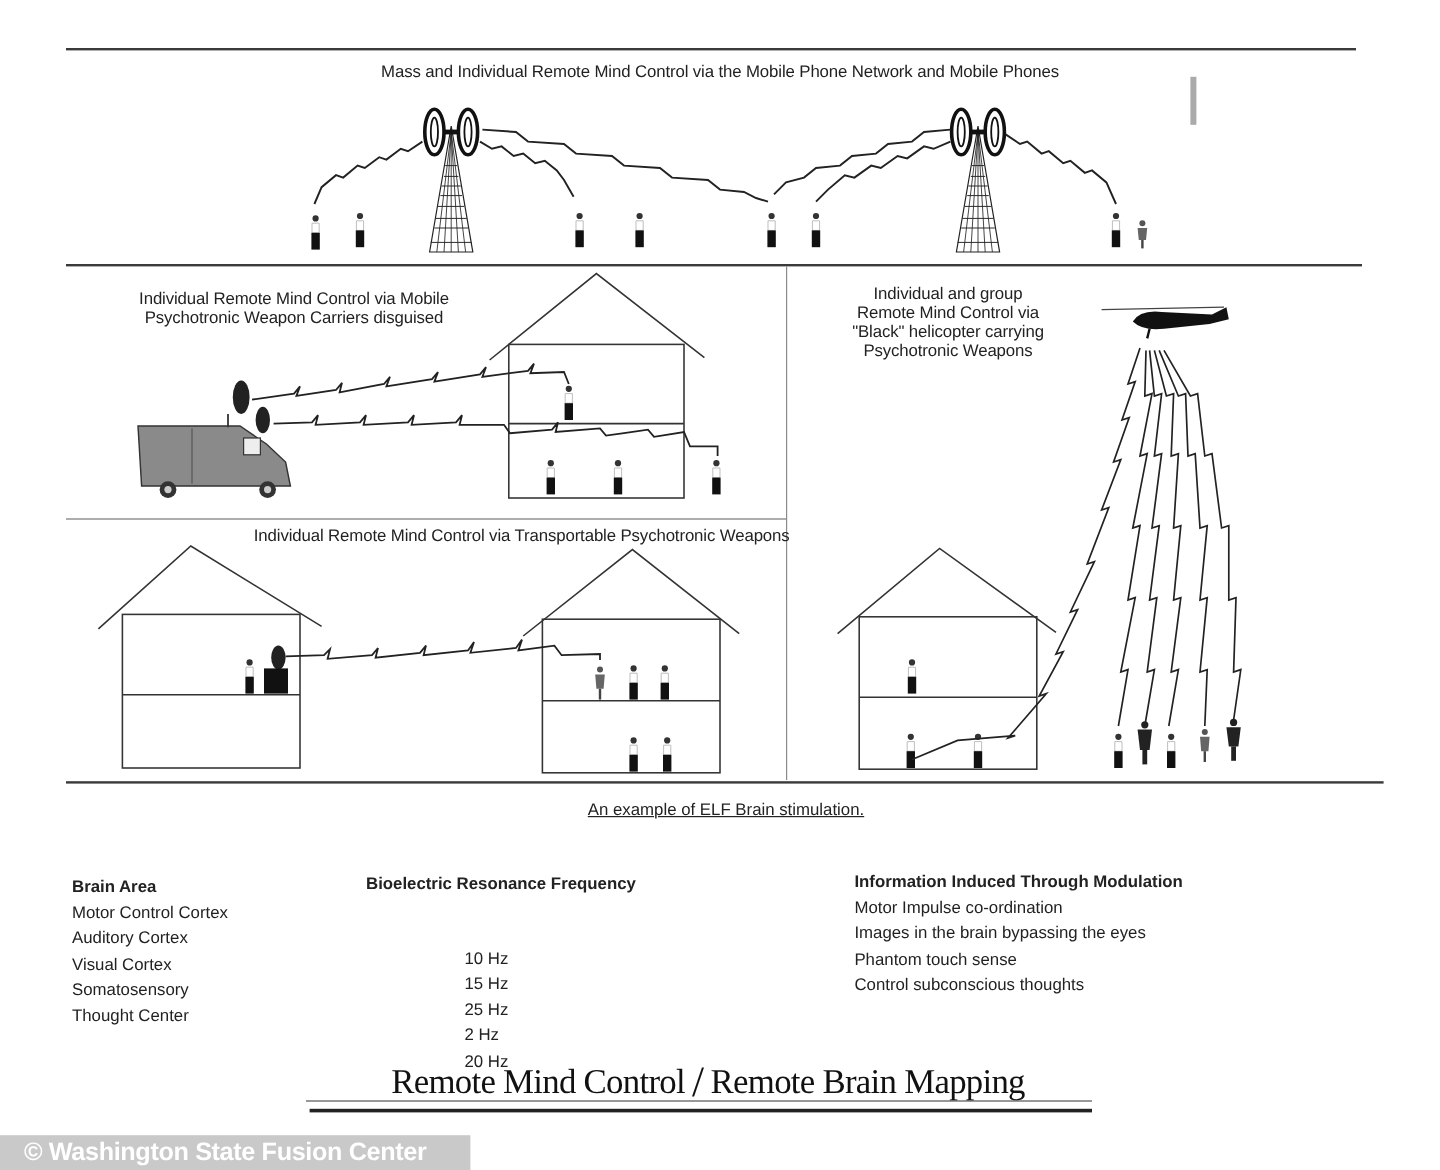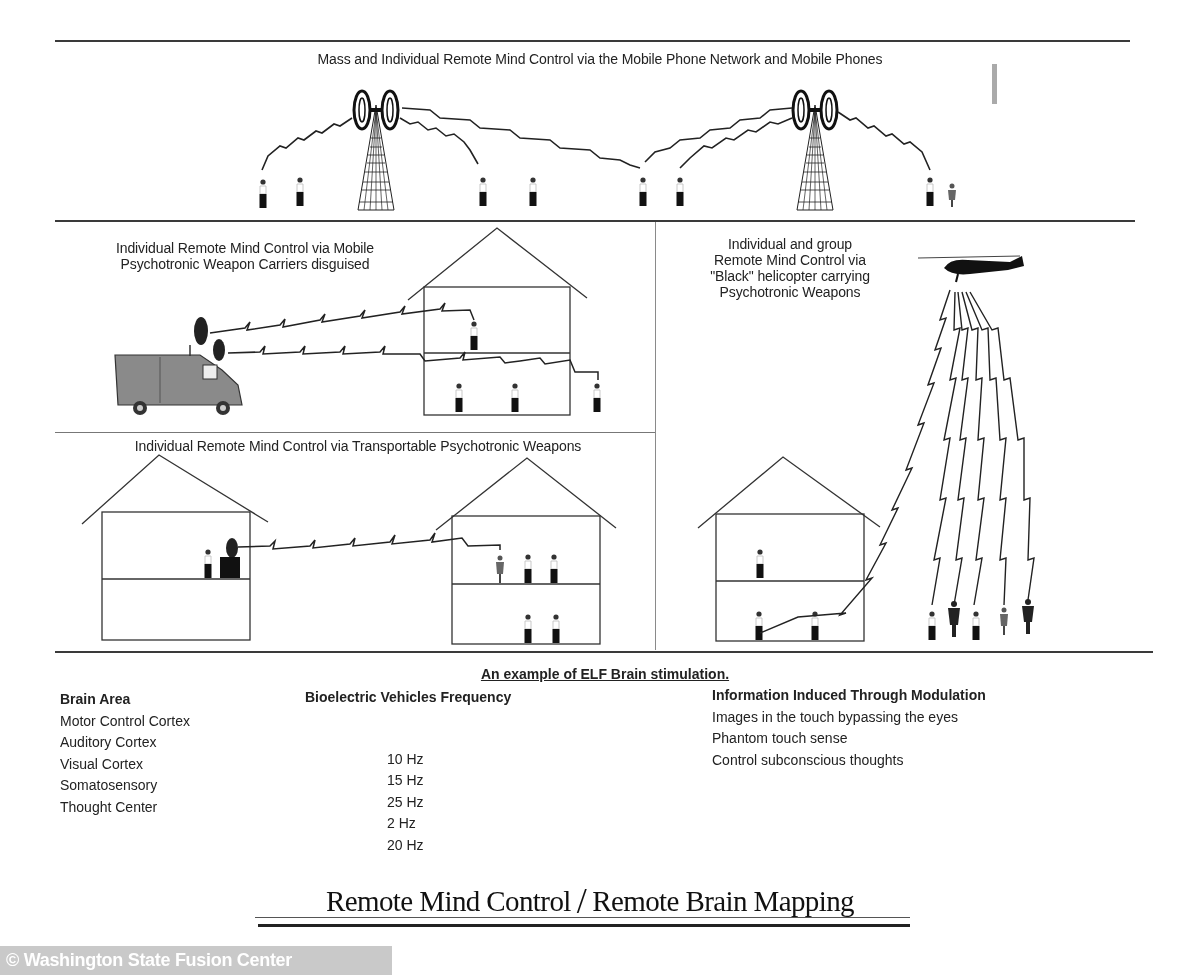--- a/index.html
+++ b/index.html
@@ -2,25 +2,25 @@
 <html><head>
 <meta charset="utf-8">
 <style>
   html, body { margin:0; padding:0; background:#ffffff; }
   body { width:1200px; height:975px; position:relative; overflow:hidden; font-family:"Liberation Sans", sans-serif; color:#1a1a1a; }
   .hline { position:absolute; height:2px; background:#3a3a3a; }
   .vline { position:absolute; width:1px; background:#8a8a8a; }
   .label { position:absolute; font-size:14px; line-height:16px; text-align:center; color:#222; letter-spacing:-0.1px; }
   svg.art { position:absolute; left:0; top:0; }
   .tbl { position:absolute; font-size:14px; line-height:21.5px; color:#222; }
-  .tbl .hdr { font-weight:bold; }
-  .elf-title { position:absolute; left:440px; top:666px; width:330px; text-align:center; font-size:14px; font-weight:bold; text-decoration:underline; color:#222; }
+  .tbl .hdr { font-weight:bold;margin-top:39px; }
+  .elf-title { position:absolute; left:440px; top:666px; width:330px; text-align:center; font-size:14px; font-weight:normal; text-decoration:underline; color:#222; }
   .footer-title { position:absolute; left:250px; top:878px; width:680px; text-align:center; font-family:"Liberation Serif", serif; font-size:29px; color:#111; letter-spacing:-0.6px; }
   .footer-title .slash { font-size:36px; margin:0 6px; position:relative; top:2px; }
-  .credit { position:absolute; left:0; top:946px; width:392px; height:29px; background:#c9c9c9; color:#fff; font-size:18px; font-weight:bold; line-height:29px; padding-left:6px; box-sizing:border-box; letter-spacing:-0.3px; }
+  .credit { position:absolute; left:0; top:946px; width:392px; height:29px; background:#c9c9c9; color:#fff; font-size:21px; font-weight:bold; line-height:29px; padding-left:20px; box-sizing:border-box; letter-spacing:-0.3px; }
 </style>
 </head>
 <body>
 
 <div class="hline" style="left:55px; top:40px; width:1075px;"></div>
 <div class="hline" style="left:55px; top:220px; width:1080px;"></div>
 <div class="vline" style="left:655px; top:222px; height:428px;"></div>
 <div class="hline" style="left:55px; top:432px; width:600px; height:1px; background:#777;"></div>
 <div class="hline" style="left:55px; top:651px; width:1098px;"></div>
 
@@ -31,21 +31,21 @@
   <div>Psychotronic Weapon Carriers disguised</div>
 </div>
 
 <div class="label" style="left:670px; top:236px; width:240px;">
   <div>Individual and group</div>
   <div>Remote Mind Control via</div>
   <div>"Black" helicopter carrying</div>
   <div>Psychotronic Weapons</div>
 </div>
 
-<div class="label" style="left:58px; top:438px; width:600px; text-align:center;">Individual Remote Mind Control via Transportable Psychotronic Weapons</div>
+<div class="label" style="left:58px; top:438px; width:600px; text-align:right;">Individual Remote Mind Control via Transportable Psychotronic Weapons</div>
 
 <svg class="art" width="1200" height="975" viewBox="0 0 1200 975">
   <defs>
     <g id="person">
       <circle cx="0" cy="-26" r="2.6" fill="#333"></circle>
       <path d="M-3,-22 L3,-22 L3,-14 L-3,-14 Z" fill="none" stroke="#bbb" stroke-width="0.8"></path>
       <rect x="-3.5" y="-14" width="7" height="14" fill="#111"></rect>
     </g>
     <g id="tower">
       <path d="M-18,0 L0,-105 L18,0 Z" fill="none" stroke="#222" stroke-width="1"></path>
@@ -233,33 +233,34 @@
 <div class="tbl" style="left:60px; top:689px;">
   <div class="hdr">Brain Area</div>
   <div>Motor Control Cortex</div>
   <div>Auditory Cortex</div>
   <div>Visual Cortex</div>
   <div>Somatosensory</div>
   <div>Thought Center</div>
 </div>
 
 <div class="tbl" style="left:305px; top:687px;">
-  <div class="hdr">Bioelectric Vehicles Frequency</div>
+  <div class="hdr">Bioelectric Resonance Frequency</div>
   <div style="padding-left:82px;margin-top:40px;">
     <div>10 Hz</div>
     <div>15 Hz</div>
     <div>25 Hz</div>
     <div>2 Hz</div>
     <div>20 Hz</div>
   </div>
 </div>
 
 <div class="tbl" style="left:712px; top:685px;">
   <div class="hdr">Information Induced Through Modulation</div>
-  <div>Images in the touch bypassing the eyes</div>
+  <div>Motor Impulse co-ordination</div>
+  <div>Images in the brain bypassing the eyes</div>
   <div>Phantom touch sense</div>
   <div>Control subconscious thoughts</div>
 </div>
 
 <div class="footer-title">
   <span>Remote Mind Control</span><span class="slash">/</span><span>Remote Brain Mapping</span>
 </div>
 <div class="hline" style="left:255px; top:917px; width:655px; height:1px; background:#555;"></div>
 <div class="hline" style="left:258px; top:924px; width:652px; height:3px; background:#222;"></div>
 

